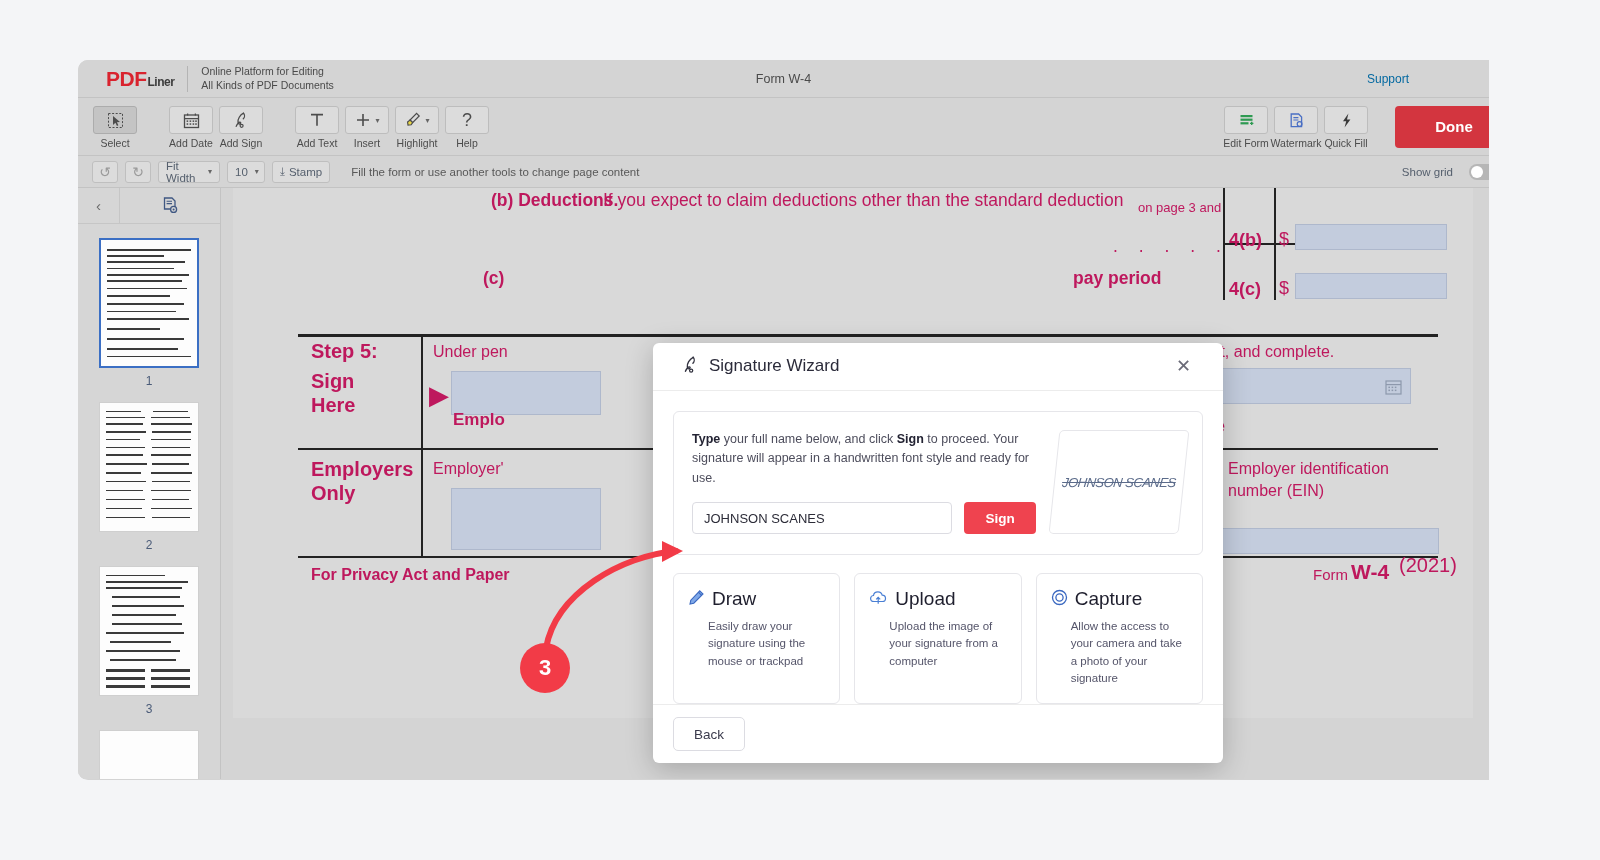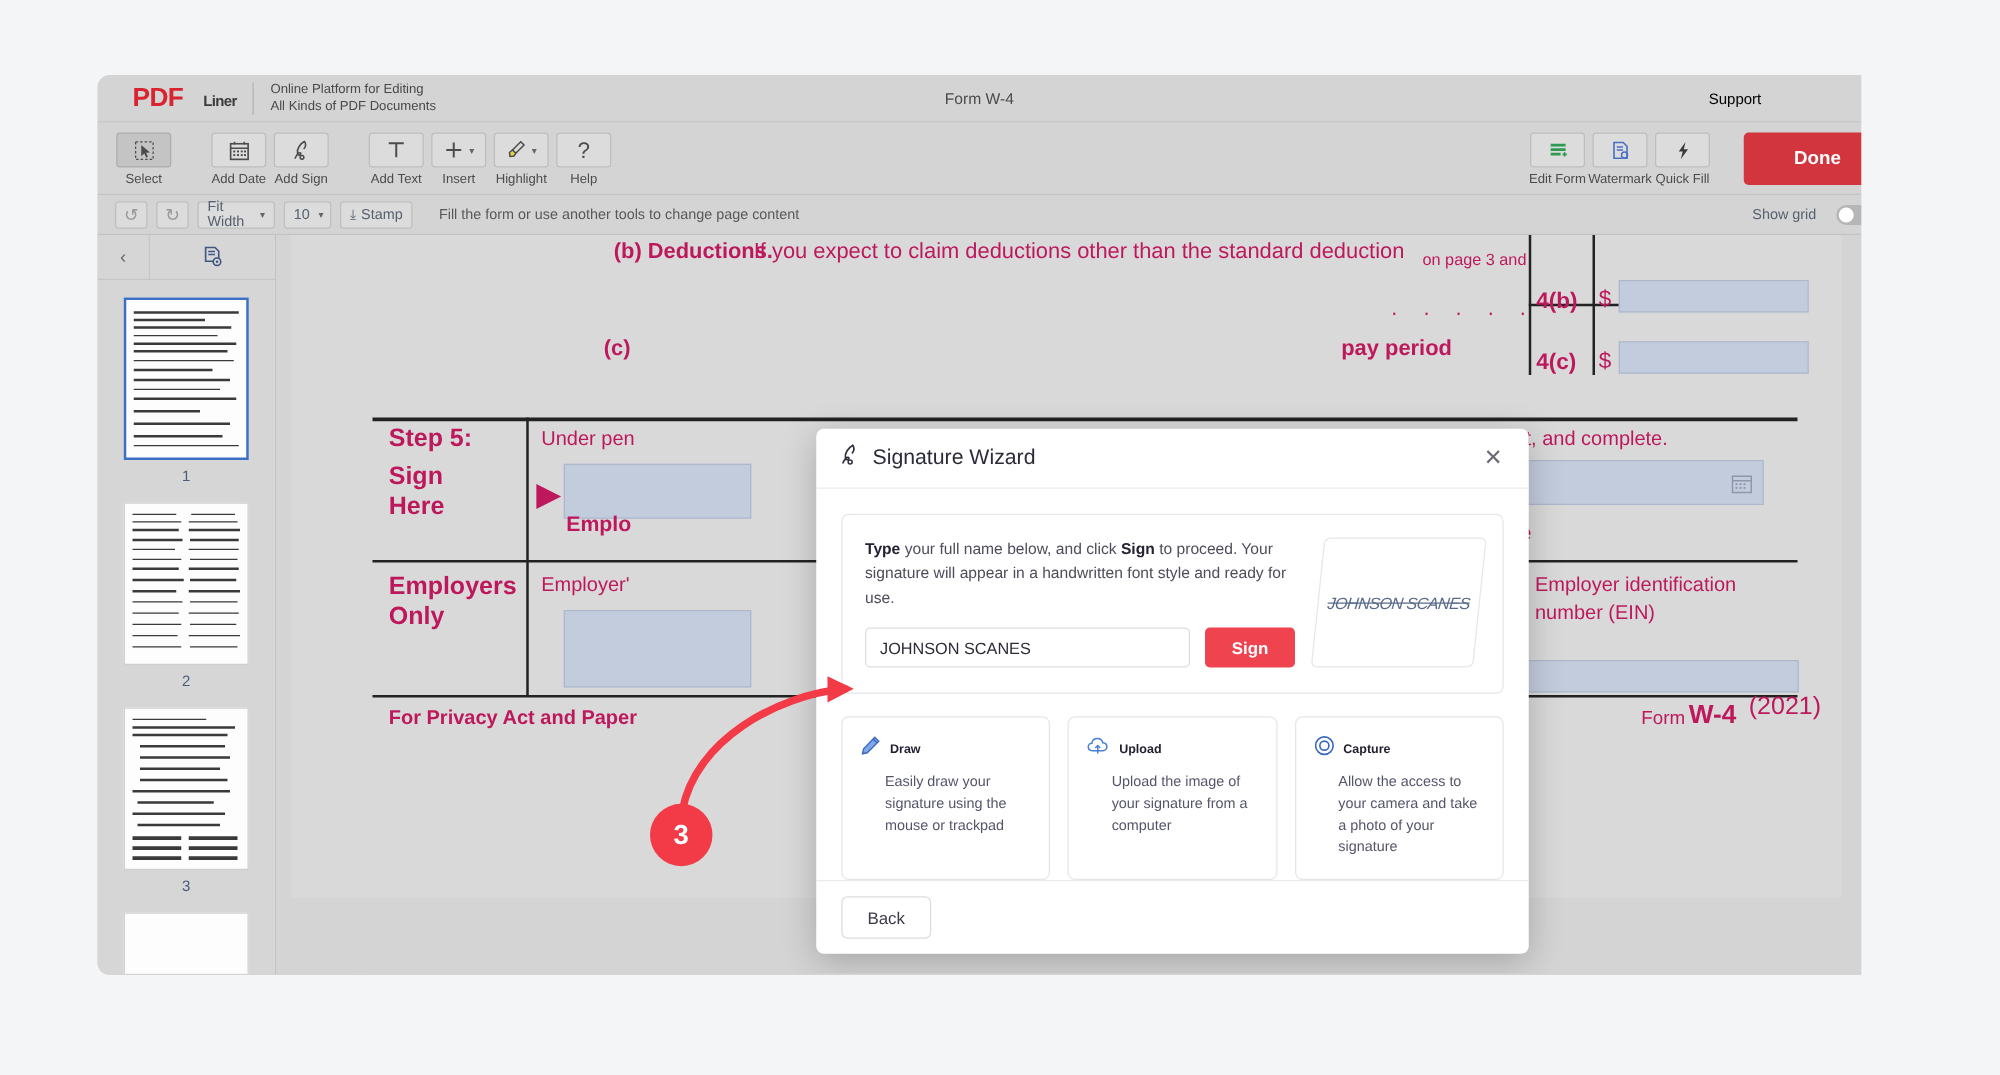--- a/index.html
+++ b/index.html
@@ -26,30 +26,30 @@
     background: #d4d4d4;
     border-bottom: 1px solid #c3c3c3;
     display: flex; align-items: center;
   }
   .logo-wrap { display:flex; align-items:center; padding-left: 28px; }
   .logo-mark {
     font-size: 21px; font-weight: bold; color: #d9232e;
     letter-spacing: -0.5px; line-height: 1;
     display:flex; align-items:baseline;
   }
-  .logo-liner { font-size: 12px; color:#3c3c3c; font-weight:bold; margin-left:16px; }
+  .logo-liner { font-size: 12px; color:#3c3c3c; font-weight:bold; margin-left:1px; }
   .logo-divider { width:1px; height:26px; background:#b4b4b4; margin: 0 13px; }
   .logo-tagline { font-size: 10.5px; color:#4a4a4a; line-height:1.3; }
   #doc-title {
     position:absolute; left:0; right:0; text-align:center;
     font-size: 12.5px; color:#4a4a4a;
   }
   #support-link {
     position:absolute; right: 80px; font-size: 12px;
-    color:#000000; cursor:pointer;
+    color:#0369a1; cursor:pointer;
   }
 
   
   #toolbar {
     position:relative; height: 58px; background:#d4d4d4;
     border-bottom: 1px solid #c3c3c3;
     display:flex; align-items:center;
   }
   .tool {
     width: 50px; display:flex; flex-direction:column; align-items:center;
@@ -141,21 +141,21 @@
 
   
   #modal-overlay { position:absolute; inset:0; }
   #modal {
     position:absolute; left: 432px; top: 155px; width: 570px; height: 420px;
     background:#fff; border-radius: 6px;
     box-shadow: 0 6px 28px rgba(0,0,0,.22);
     display:flex; flex-direction:column;
   }
   #modal-head {
-    height: 60px; display:flex; align-items:center; padding: 0 17px;
+    height: 60px; display:flex; align-items:center; padding: 0 28px;
     border-bottom:1px solid #ececec;
   }
   #modal-title { font-size:17px; color:#2b2b3a; margin-left:9px; font-weight:400; }
   #modal-close { margin-left:auto; font-size:18px; color:#6b6b78; cursor:pointer;
                  line-height:1; padding: 4px; }
   #modal-body { flex:1; padding: 20px 20px 0; }
 
   #type-panel {
     border:1px solid #e6e6ea; border-radius:6px; padding: 18px 18px 20px;
     display:flex; gap: 18px;
@@ -179,21 +179,21 @@
     color:#5b6b8a; font-size:13px; font-style:italic;
     letter-spacing:-0.5px; text-decoration: line-through;
     overflow:hidden; transform: skewX(-6deg);
   }
   #options-row { display:flex; gap: 14px; margin-top: 18px; }
   .opt-card {
     flex:1; border:1px solid #e6e6ea; border-radius:6px;
     padding: 14px 14px 16px; cursor:pointer; min-height:108px;
   }
   .opt-head { display:flex; align-items:center; gap:7px; }
-  .opt-title { font-size:10px; font-weight:bold; color:#1f1f2e; }
+  .opt-title { font-size:19px; font-weight:normal; color:#1f1f2e; }
   .opt-desc { font-size:11.5px; color:#55556a; line-height:1.5; margin-top:8px;margin-left:20px; }
   #modal-foot {
     height: 74px; border-top:1px solid #ececec; display:flex; align-items:center;
     padding: 0 20px;
   }
   #back-btn {
     width: 72px; height: 34px; border:1px solid #dcdce2; border-radius:5px;
     background:#fff; color:#3a3a4c; font-size:13.5px; cursor:pointer;
   }
 

